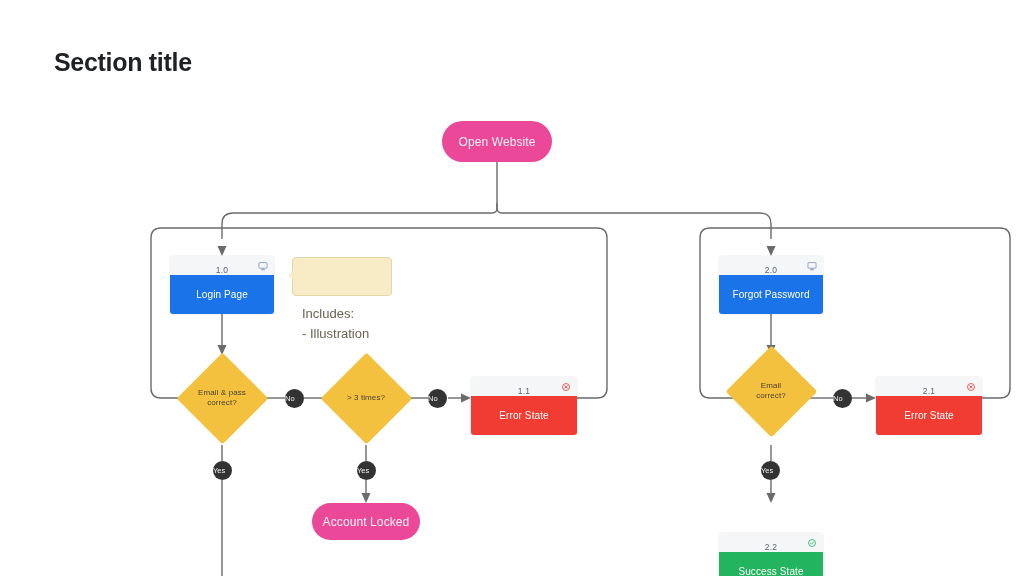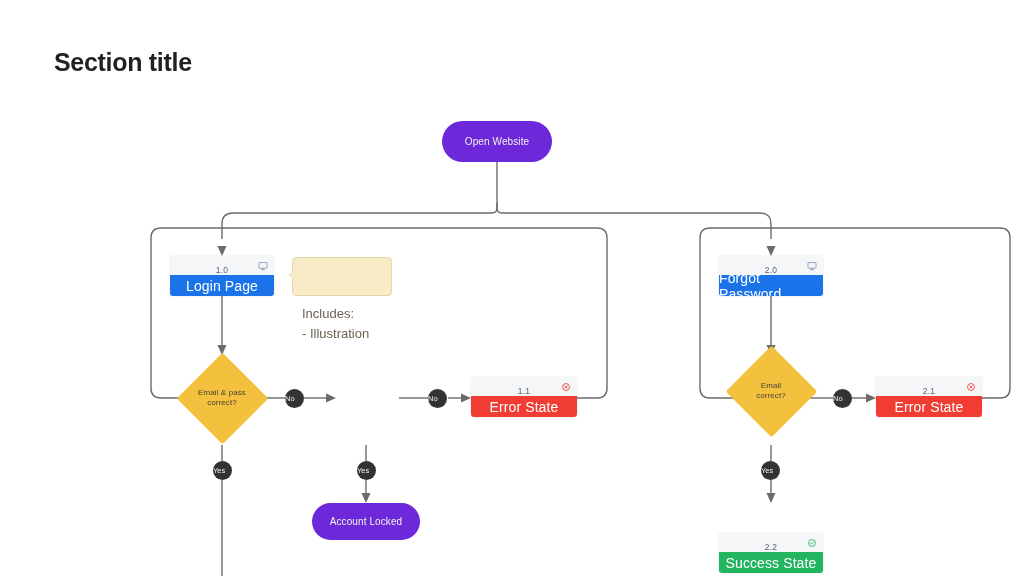--- a/index.html
+++ b/index.html
@@ -46,24 +46,24 @@
   }
   .edges path, .edges line {
     fill: none;
     stroke: #6b6b6b;
     stroke-width: 1.4;
   }
 
   
   .term {
     position: absolute;
-    background: #6d28d9;
+    background: #ec4899;
     border-radius: 26px;
     color: #f2f2f2;
-    font-size: 10px;
+    font-size: 12px;
     display: flex;
     align-items: center;
     justify-content: center;
     text-align: center;
     letter-spacing: 0.1px;
   }
 
   
   .card {
     position: absolute;
@@ -88,25 +88,25 @@
   .card-icon {
     position: absolute;
     right: 6px;
     top: 50%;
     transform: translateY(-50%);
     width: 10px;
     height: 10px;
     display: block;
   }
   .card-body {
-    height: 21px;
+    height: 39px;
     display: flex;
     align-items: center;
     justify-content: center;
-    font-size: 14px;
+    font-size: 10px;
     color: #ffffff;
     letter-spacing: 0.1px;
   }
   .card-body.blue    { background: #1a73e8; }
   .card-body.red     { background: #f03c33; }
   .card-body.green   { background: #22b45e; }
 
   
   .diamond-wrap {
     position: absolute;
@@ -268,20 +268,24 @@
   <div class="diamond-wrap" style="left:176px; top:352px;">
     <div class="diamond-shape"></div>
     <div class="diamond-label">Email &amp; pass
 correct?</div>
   </div>
 
   <div class="pill" style="left:285px; top:389px;">
     <span>No</span>
   </div>
 
+  <div class="diamond-wrap" style="left:320px; top:352px;">
+    <div class="diamond-shape"></div>
+    <div class="diamond-label">&gt; 3 times?</div>
+  </div>
 
   <div class="pill" style="left:428px; top:389px;">
     <span>No</span>
   </div>
 
   <div class="card" style="left:471px; top:377px; width:106px;">
     <div class="card-head">
       <span class="card-id">1.1</span>
       <svg class="card-icon" viewBox="0 0 16 16">
         <circle cx="8" cy="8" r="5.6" fill="none" stroke="#f03c33" stroke-width="1.3"></circle>

